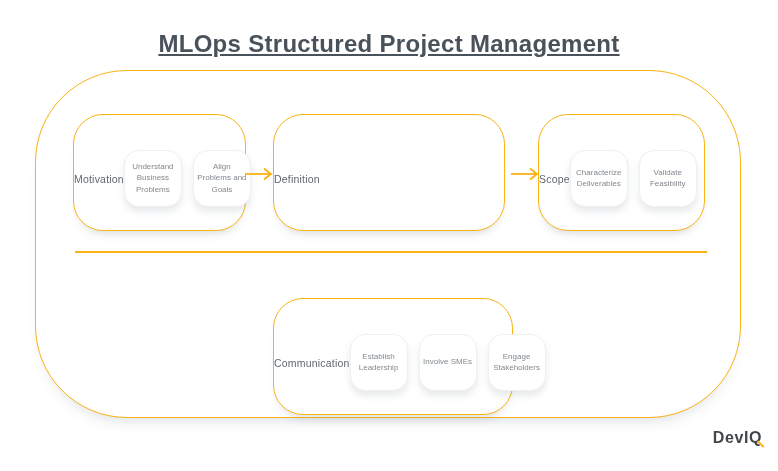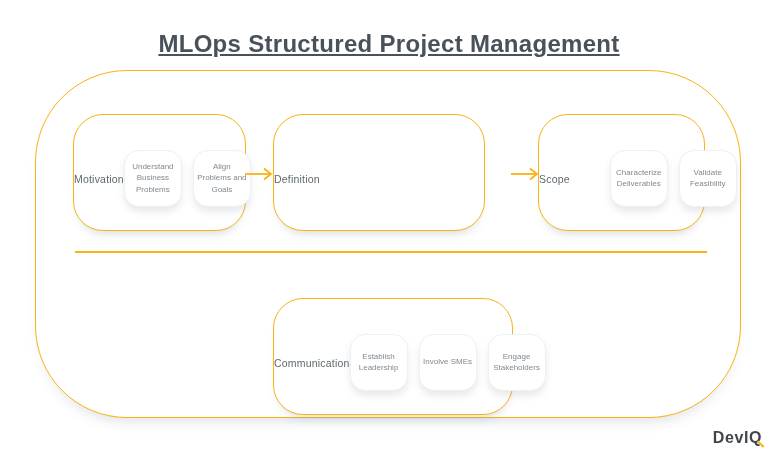--- a/index.html
+++ b/index.html
@@ -62,21 +62,21 @@
     align-items:center;
     justify-content:center;
     text-align:center;
     font-size:8px;
     line-height:1.4;
     color:#82898F;
     padding:3px;
     box-sizing:border-box;
   }
   #group-motivation{left:72px;top:113px;width:173px;height:117px;}
-  #group-definition{left:272px;top:113px;width:212px;height:117px;}
+  #group-definition{left:272px;top:113px;width:232px;height:117px;}
   #group-scope{left:537px;top:113px;width:167px;height:117px;}
   #group-communication{left:272px;top:273px;width:240px;height:117px;margin-top:24px;}
 
   .arrow{position:absolute;top:166px;width:28px;height:14px;}
   #arrow-1{left:244px;}
   #arrow-2{left:510px;}
 
   .divider{
     position:absolute;
     left:74px;top:250px;
@@ -116,21 +116,21 @@
       <div class="card-row">
         <div class="card">Understand Business Problems</div>
         <div class="card">Align Problems and Goals</div>
       </div>
     </div>
 
     <div class="group" id="group-definition" style="left: 237px; top: 43px;">
       <div class="group-label">Definition</div>
     </div>
 
-    <div class="group" id="group-scope" style="left: 502px; top: 43px; gap: 40px;">
+    <div class="group" id="group-scope" style="left: 502px; top: 43px;">
       <div class="group-label">Scope</div>
       <div class="card-row">
         <div class="card">Characterize Deliverables</div>
         <div class="card">Validate Feasibility</div>
       </div>
     </div>
 
     <svg class="arrow" id="arrow-1" viewBox="0 0 28 14" xmlns="http://www.w3.org/2000/svg" style="left: 209px; top: 96px;">
       <path d="M0 7 H25" stroke="#FBB215" stroke-width="1.8" fill="none"></path>
       <path d="M19 1.5 L26 7 L19 12.5" stroke="#FBB215" stroke-width="1.8" fill="none" stroke-linejoin="miter"></path>

